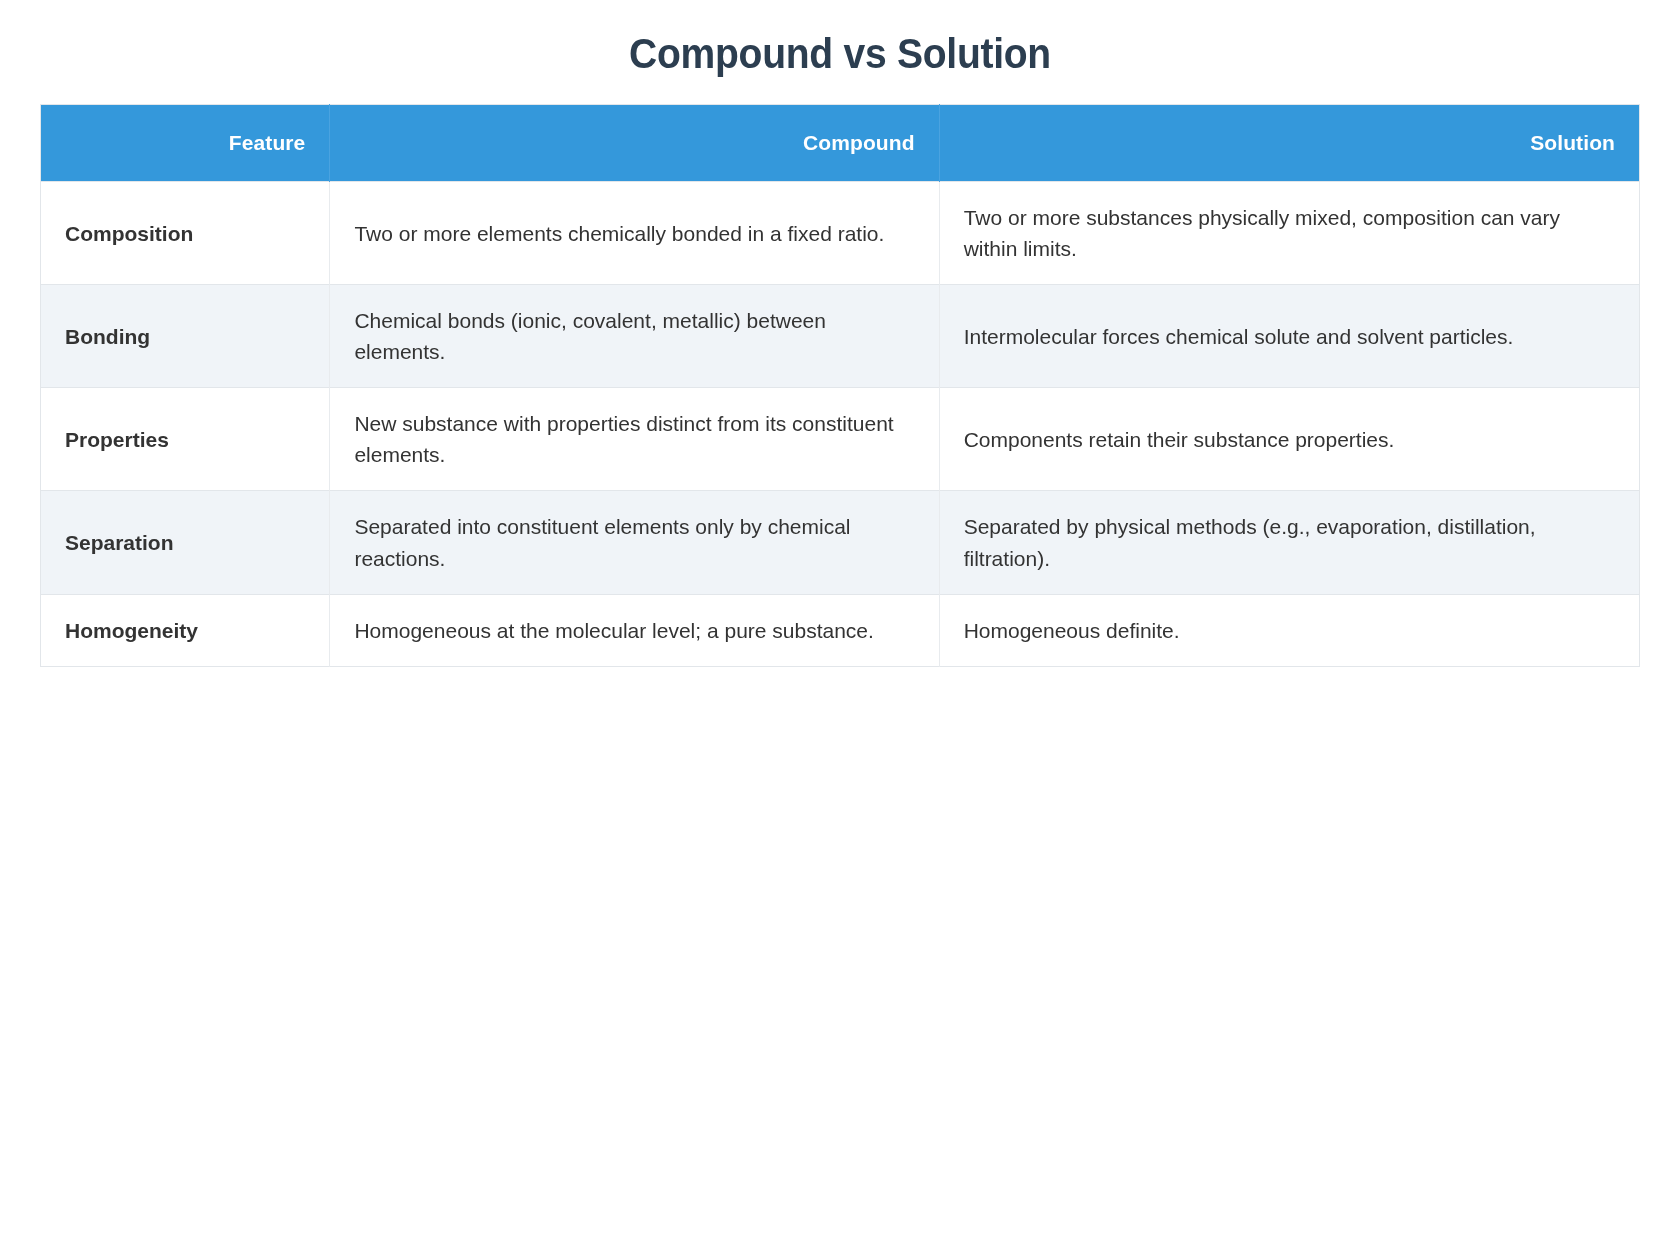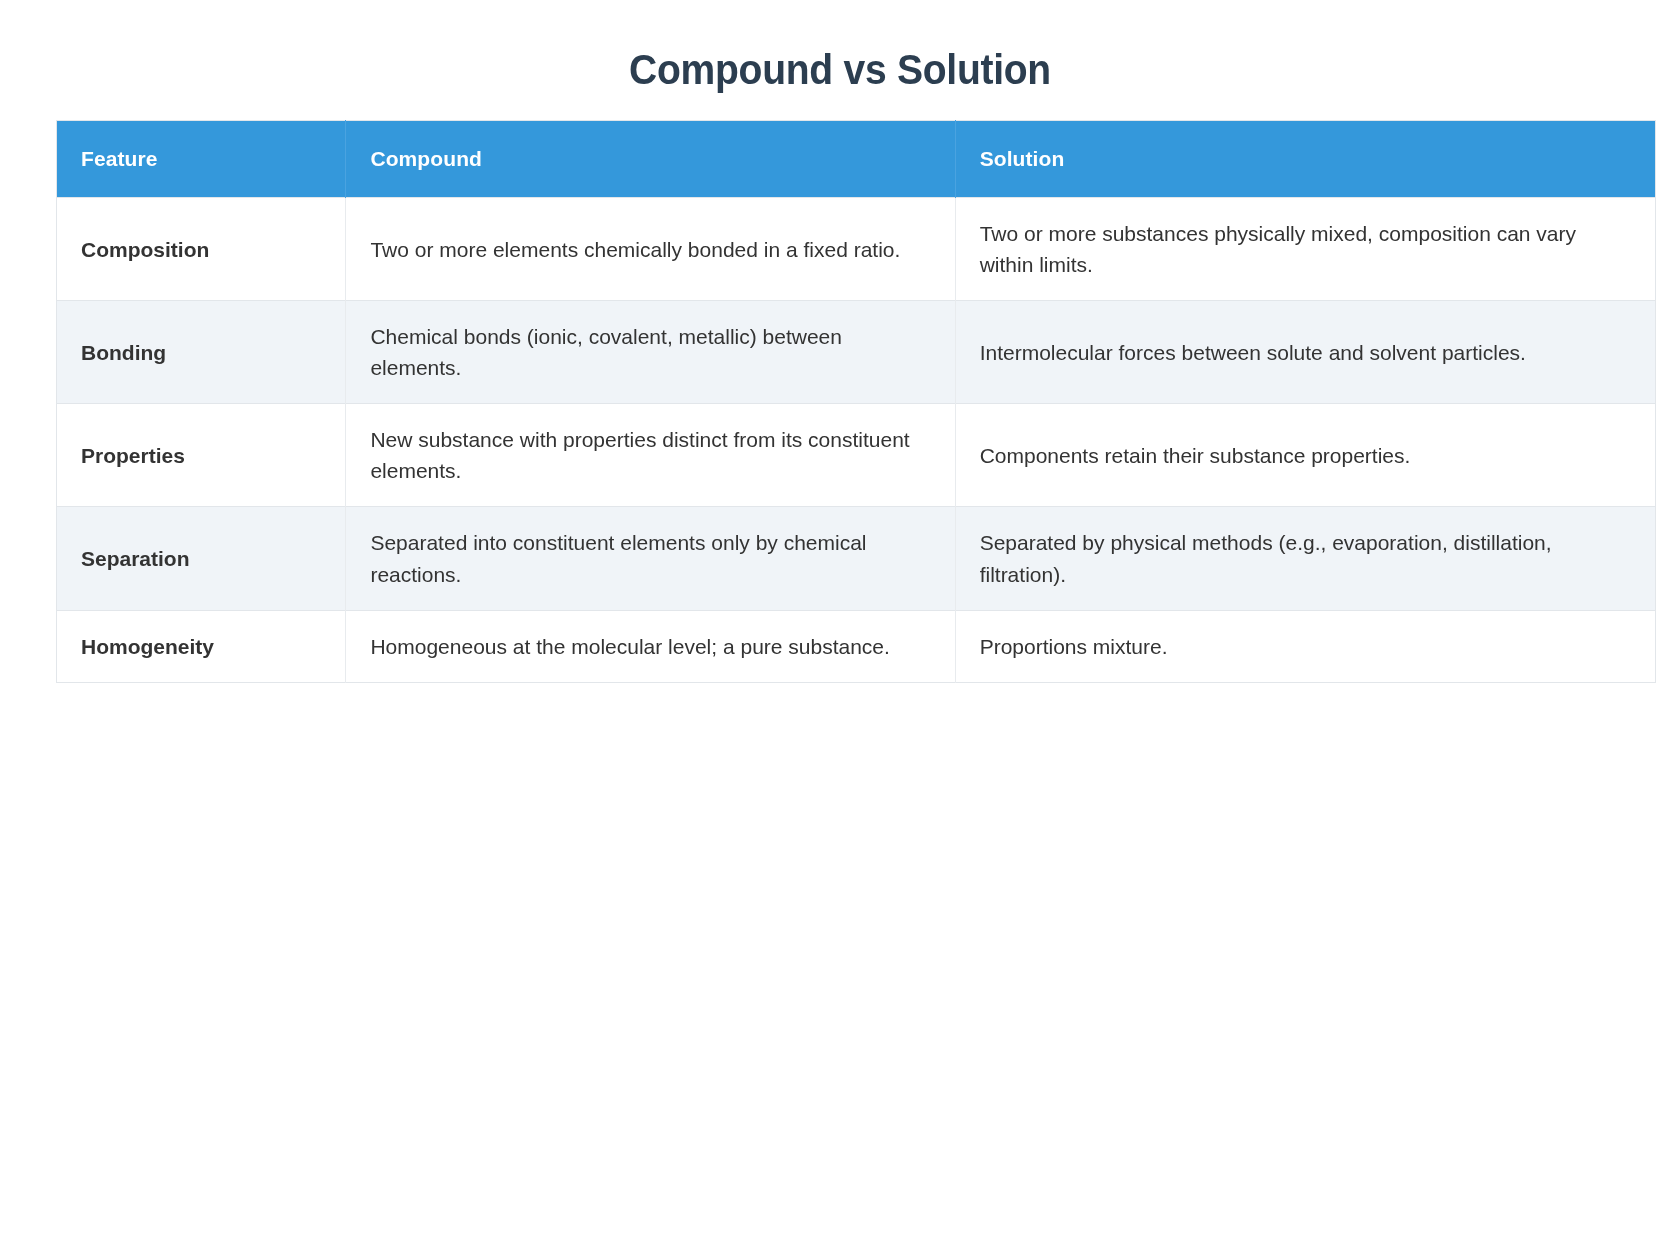--- a/index.html
+++ b/index.html
@@ -10,21 +10,21 @@
   body {
     width: 1680px;
     height: 1246px;
     font-family: "Liberation Sans", "DejaVu Sans", sans-serif;
     -webkit-font-smoothing: antialiased;
   }
   .page {
     width: 1680px;
     height: 1246px;
     box-sizing: border-box;
-    padding: 16px;
+    padding: 0;
     position: relative;
     overflow: hidden;
   }
   .page-title {
     text-align: center;
     font-size: 42px;
     font-weight: bold;
     color: #2c3e50;
     letter-spacing: -0.3px;
     margin: 0;
@@ -43,21 +43,21 @@
     border-collapse: collapse;
     table-layout: fixed;
     border: 1px solid #e2e6ea;
     background: #ffffff;
   }
   table.cmp thead th {
     background: #3498db;
     color: #ffffff;
     font-size: 21px;
     font-weight: bold;
-    text-align: left;
+    text-align: right;
     padding: 26px 24px 26px 24px;
     border: none;
     border-right: 1px solid #4aa3e0;
     vertical-align: middle;
     letter-spacing: 0.1px;
     transform: none;
   }
   table.cmp thead th:last-child {
     border-right: none;
   }
@@ -119,34 +119,34 @@
       </thead>
       <tbody id="table-body">
           <tr>
             <td class="feature-cell">Composition</td>
             <td>Two or more elements chemically bonded in a fixed ratio.</td>
             <td>Two or more substances physically mixed, composition can vary within limits.</td>
           </tr>
           <tr>
             <td class="feature-cell">Bonding</td>
             <td>Chemical bonds (ionic, covalent, metallic) between elements.</td>
-            <td>Intermolecular forces between solute and solvent particles.</td>
+            <td>Intermolecular forces chemical solute and solvent particles.</td>
           </tr>
           <tr>
             <td class="feature-cell">Properties</td>
             <td>New substance with properties distinct from its constituent elements.</td>
             <td>Components retain their substance properties.</td>
           </tr>
           <tr>
             <td class="feature-cell">Separation</td>
             <td>Separated into constituent elements only by chemical reactions.</td>
             <td>Separated by physical methods (e.g., evaporation, distillation, filtration).</td>
           </tr>
           <tr>
             <td class="feature-cell">Homogeneity</td>
             <td>Homogeneous at the molecular level; a pure substance.</td>
-            <td>Proportions mixture.</td>
+            <td>Homogeneous definite.</td>
           </tr>
         </tbody>
     </table>
   </div>
 
 </div>
 
 </body></html>

